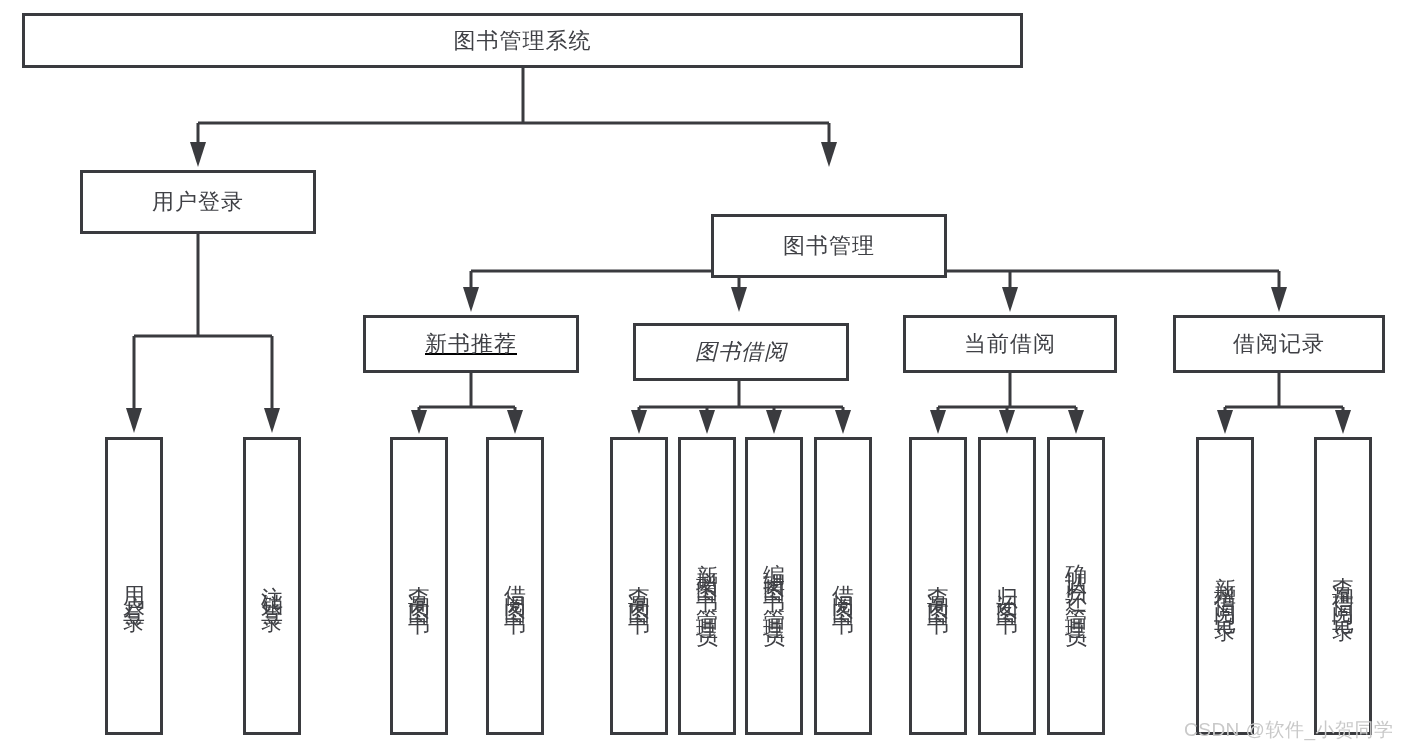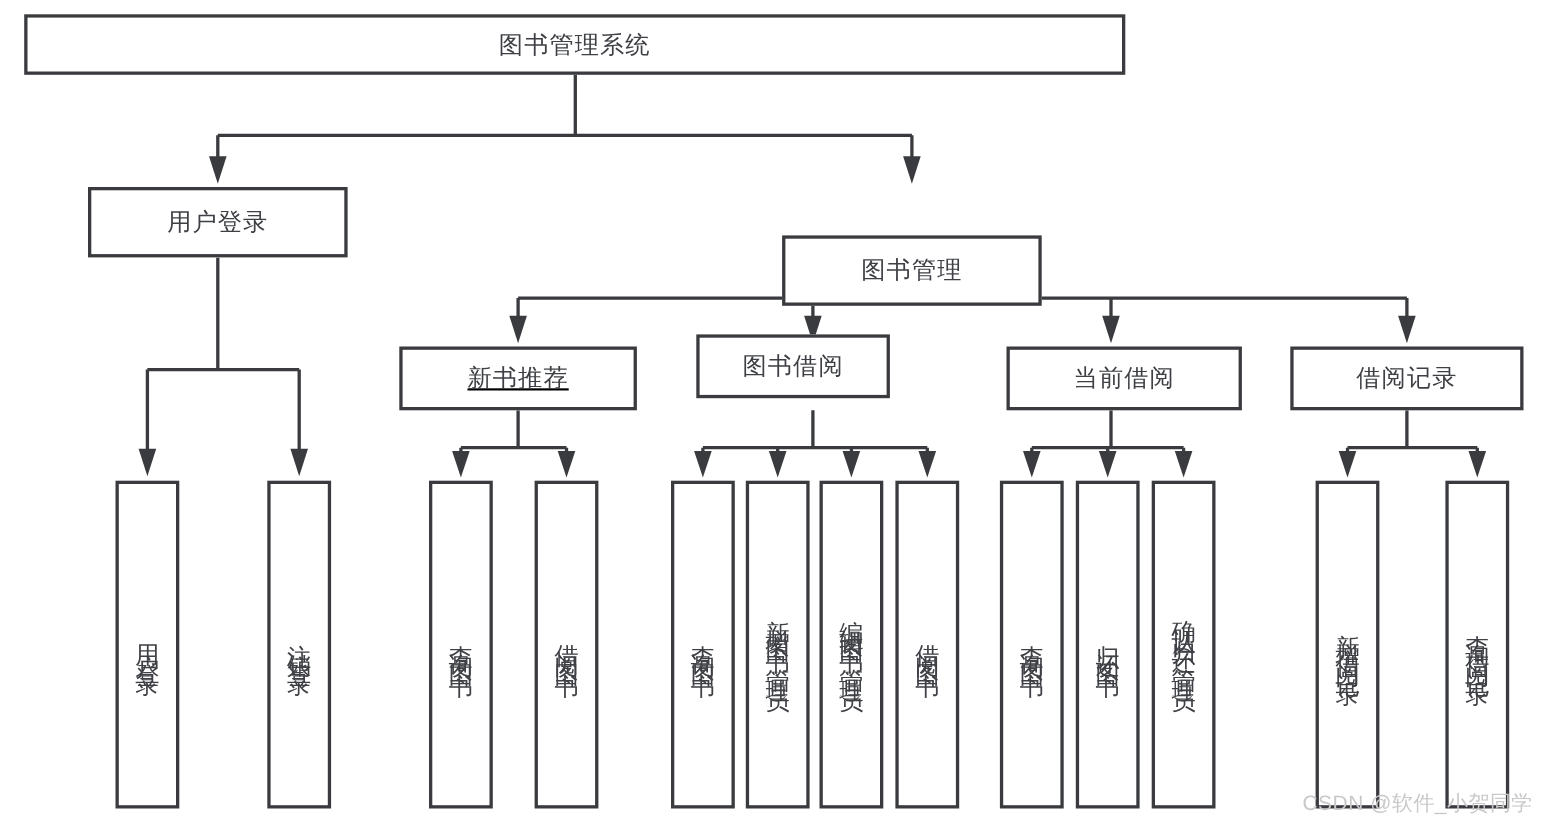--- a/index.html
+++ b/index.html
@@ -99,24 +99,24 @@
   <div class="box h" style="left:80px;top:170px;width:236px;height:64px;">
     <span class="lbl">用户登录</span>
   </div>
   <div class="box h" style="left:711px;top:170px;width:236px;height:64px;margin-top:44px;">
     <span class="lbl">图书管理</span>
   </div>
 
   <div class="box h" style="left:363px;top:315px;width:216px;height:58px;text-decoration:underline;">
     <span class="lbl">新书推荐</span>
   </div>
-  <div class="box h" style="left:633px;top:304px;width:176px;height:58px;">
+  <div class="box h" style="left:633px;top:323px;width:216px;height:58px;font-style:italic;">
     <span class="lbl">图书借阅</span>
   </div>
-  <div class="box h" style="left:903px;top:315px;width:214px;height:58px;margin-left:12px;">
+  <div class="box h" style="left:903px;top:315px;width:214px;height:58px;">
     <span class="lbl">当前借阅</span>
   </div>
   <div class="box h" style="left:1173px;top:315px;width:212px;height:58px;">
     <span class="lbl">借阅记录</span>
   </div>
 
   <div class="box v" style="left:105px;top:437px;width:58px;height:298px;">
     <span class="lbl">用户登录</span>
   </div>
   <div class="box v" style="left:243px;top:437px;width:58px;height:298px;">

